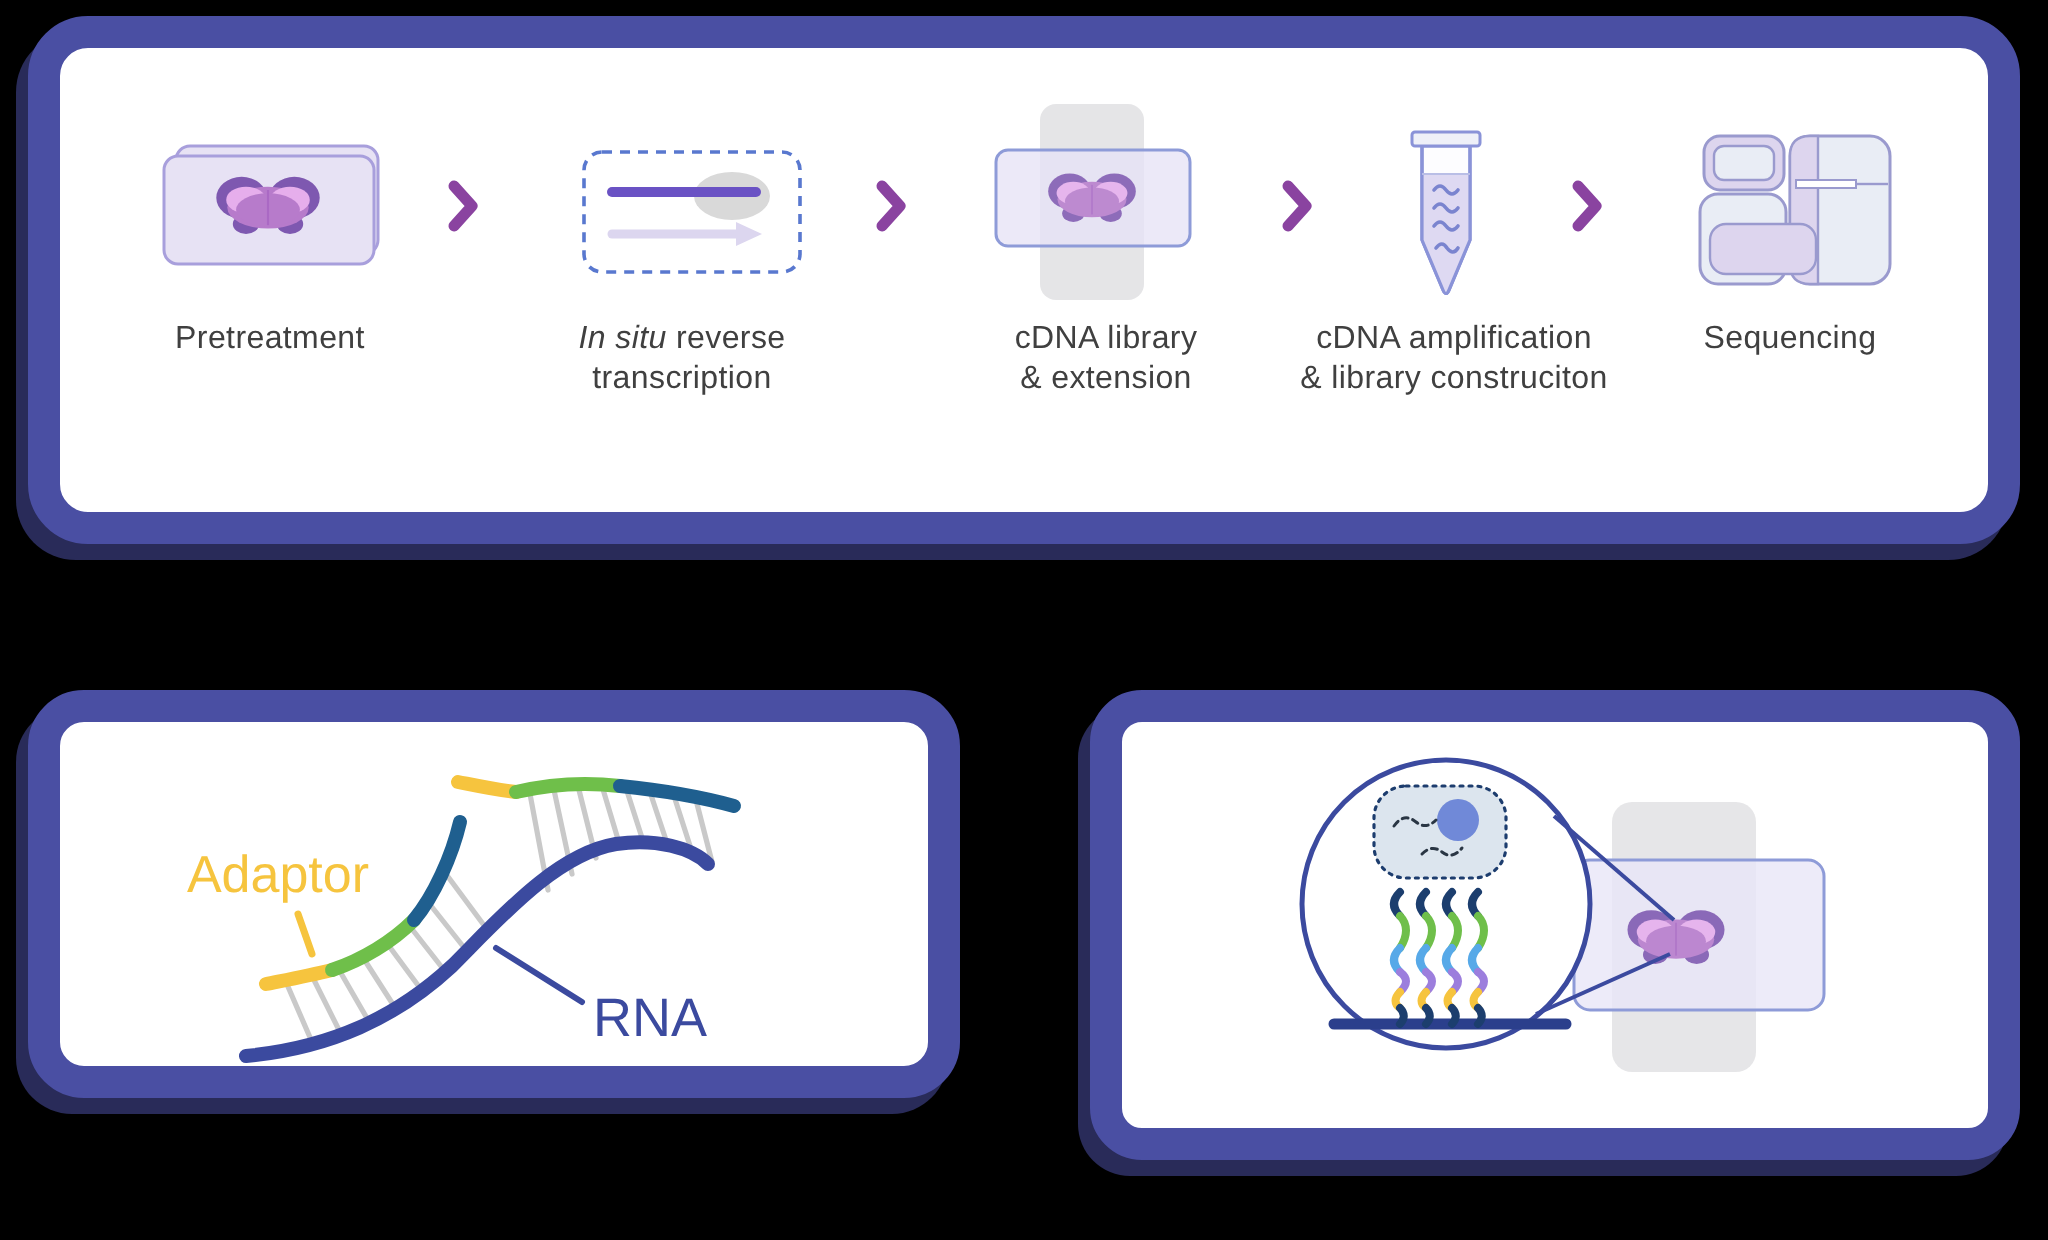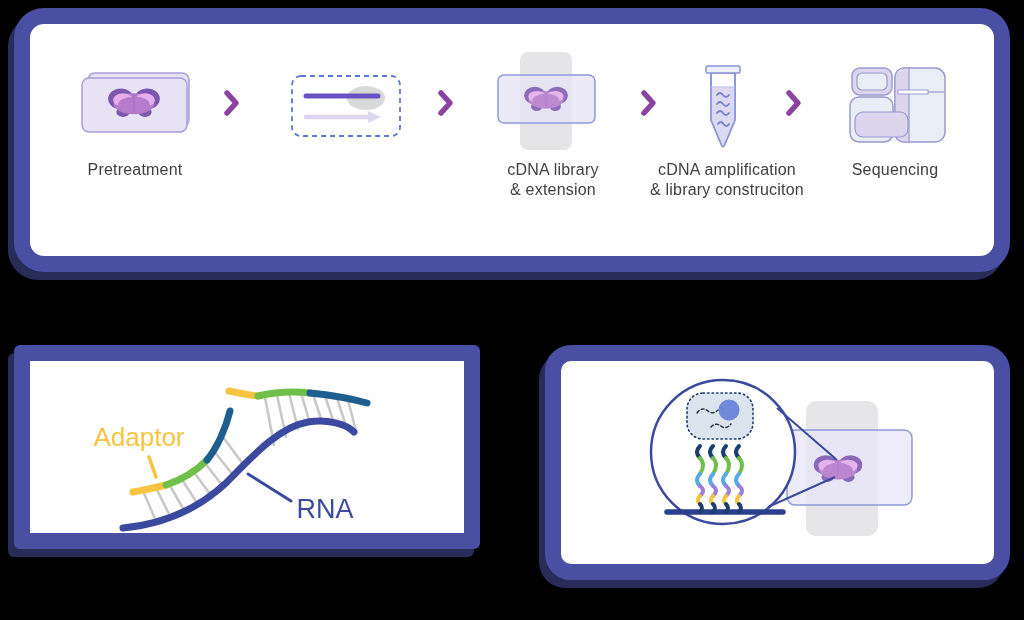--- a/index.html
+++ b/index.html
@@ -24,21 +24,21 @@
     --seqgray:#e9edf5;
     --seqlav:#ddd5ee;
   }
   *{box-sizing:border-box;margin:0;padding:0}
   html,body{width:1024px;height:620px;background:#000;overflow:hidden;
     font-family:"Liberation Sans", sans-serif;}
   .stage{position:relative;width:1024px;height:620px;background:#000;}
   .panel{position:absolute;background:#fff;border:16px solid var(--indigo);
     box-shadow:-6px 8px 0 rgba(74,79,163,0.55);}
   .panel-top{left:14px;top:8px;width:996px;height:264px;border-radius:30px;}
-  .panel-bl{left:14px;top:345px;width:466px;height:204px;border-radius:6px;}
+  .panel-bl{left:14px;top:345px;width:466px;height:204px;border-radius:28px;}
   .panel-br{left:545px;top:345px;width:465px;height:235px;border-radius:26px;}
   .wf-svg{position:absolute;left:0;top:0;display:block;}
   .step-label{position:absolute;top:136px;text-align:center;color:var(--label);
     font-size:16px;line-height:20px;letter-spacing:.2px;}
   .it{font-style:italic;}
   .fill-svg{position:absolute;left:0;top:0;display:block;}
   text{font-family:"Liberation Sans", sans-serif;}
 </style>
 </head>
 <body>
@@ -124,20 +124,24 @@
         <rect x="827" y="49" width="30" height="17" rx="5" fill="var(--seqgray)" stroke="var(--seqborder)" stroke-width="1.2"></rect>
         <rect x="868" y="66" width="30" height="4" fill="#ffffff" stroke="var(--seqborder)" stroke-width="1"></rect>
         <line x1="898" y1="68" x2="914" y2="68" stroke="var(--seqborder)" stroke-width="1.2"></line>
       </g>
     </svg>
 
     <div class="step-label" style="left:15px;width:180px;">
       <span>Pretreatment</span>
     </div>
 
+    <div class="step-label" style="left:221px;width:180px;">
+      <span class="it">In situ</span><span> reverse</span><br>
+      <span>transcription</span>
+    </div>
 
     <div class="step-label" style="left:433px;width:180px;">
       <span>cDNA library</span><br>
       <span>&amp; extension</span>
     </div>
 
     <div class="step-label" style="left:587px;width:220px;">
       <span>cDNA amplification</span><br>
       <span>&amp; library construciton</span>
     </div>

